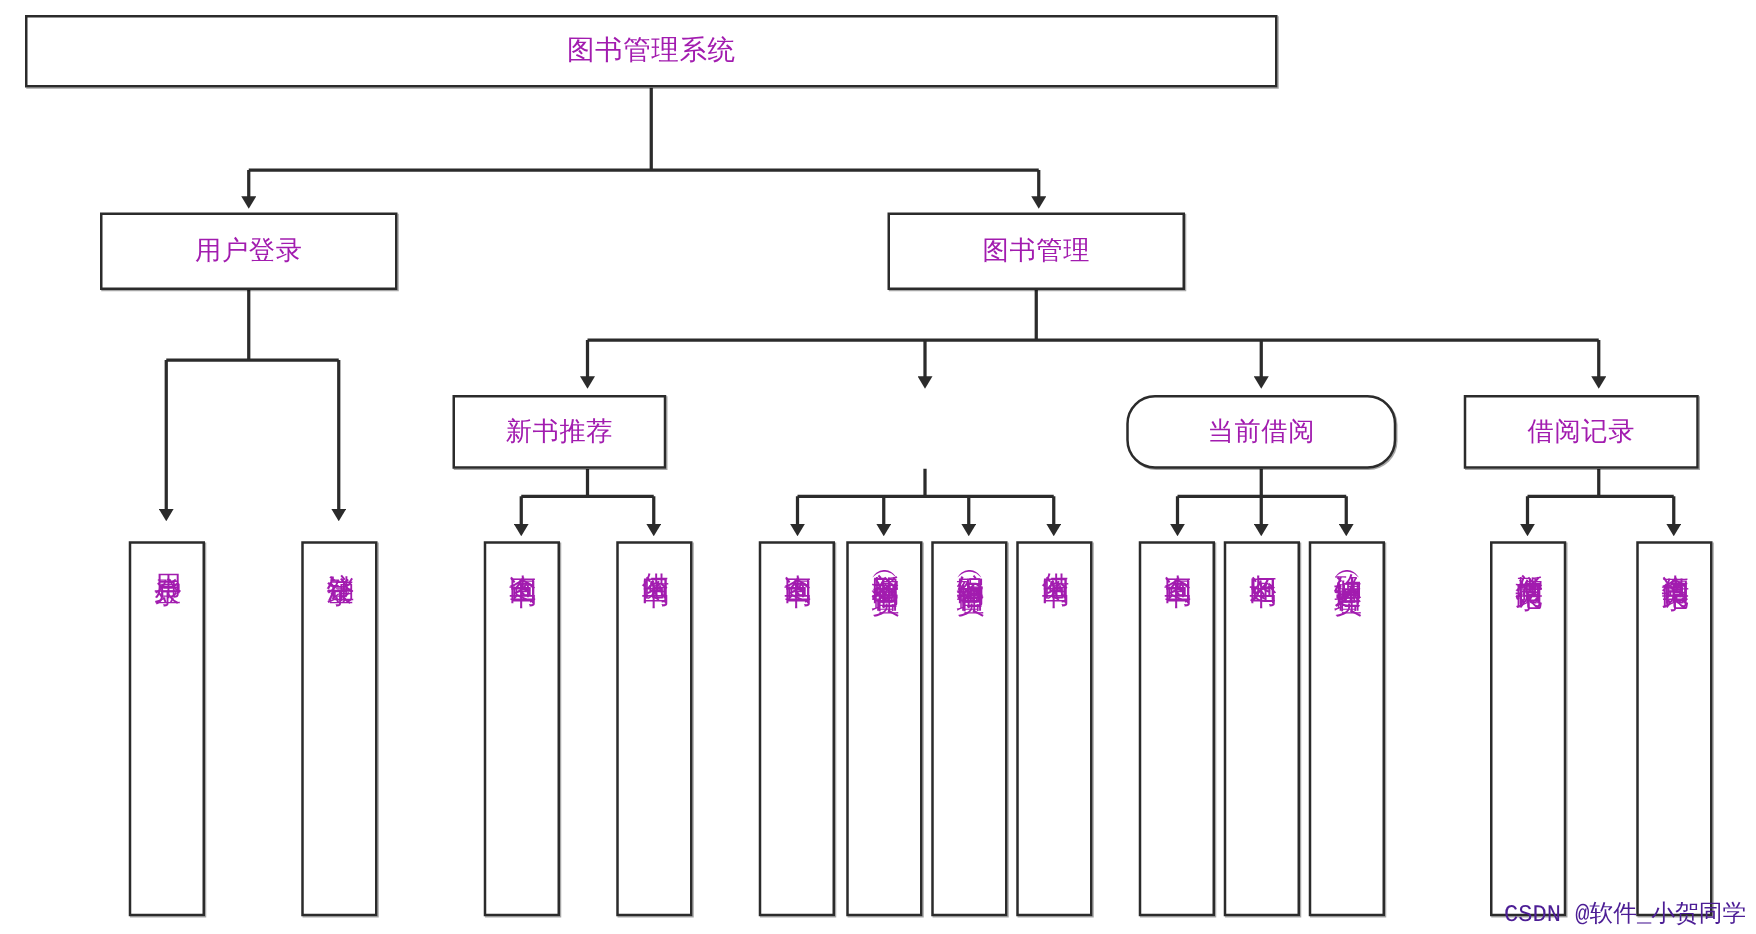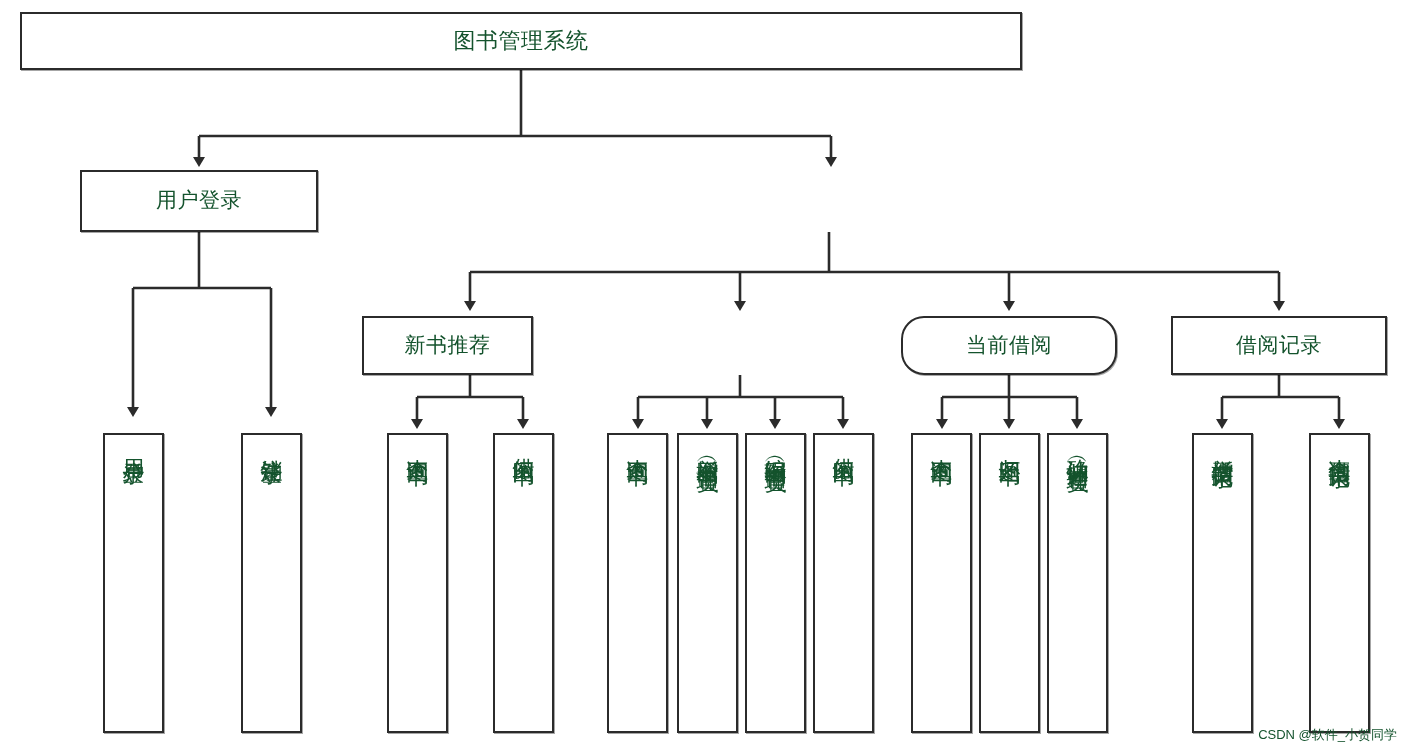--- a/index.html
+++ b/index.html
@@ -27,21 +27,21 @@
     position: absolute;
     box-sizing: border-box;
     background: #ffffff;
     border: 2.5px solid #2b2b2b;
     display: flex;
     align-items: center;
     justify-content: center;
     box-shadow: 1px 1px 0 rgba(0,0,0,0.35);
   }
   .node .label {
-    color: #14532d;
+    color: #a21caf;
     letter-spacing: 0.5px;
     white-space: nowrap;
   }
   .node.horiz .label {
     font-size: 21px;
     line-height: 1.1;
   }
   .node.root .label {
     font-size: 22px;
   }
@@ -55,24 +55,24 @@
     text-orientation: upright;
     font-size: 22px;
     line-height: 1.08;
     letter-spacing: 2px;
     white-space: nowrap;
   }
   .watermark {
     position: absolute;
     right: 8px;
     bottom: 3px;
-    font-size: 13px;
-    color: #14532d;
+    font-size: 19px;
+    color: #4c1d95;
     white-space: nowrap;
-    font-family: Liberation Sans, sans-serif;
+    font-family: Liberation Mono, monospace;
   }
 </style>
 </head>
 <body>
 
 <div id="canvas">
 
   <svg class="edges" viewBox="0 0 1405 747" xmlns="http://www.w3.org/2000/svg">
     <defs>
       <marker id="arrow" markerWidth="10" markerHeight="12" refX="1" refY="6" orient="auto" markerUnits="userSpaceOnUse">
@@ -123,28 +123,31 @@
     </g>
   </svg>
 
   <div class="node root horiz" style="left:20px; top:12px; width:1002px; height:58px;">
     <span class="label">图书管理系统</span>
   </div>
 
   <div class="node horiz" style="left:80px; top:170px; width:238px; height:62px;">
     <span class="label">用户登录</span>
   </div>
+  <div class="node horiz" style="left:710px; top:170px; width:238px; height:62px;">
+    <span class="label">图书管理</span>
+  </div>
 
   <div class="node horiz" style="left:362px; top:316px; width:171px; height:59px;">
     <span class="label">新书推荐</span>
   </div>
   <div class="node horiz" style="left:901px; top:316px; width:216px; height:59px;border-radius:23px;">
     <span class="label">当前借阅</span>
   </div>
-  <div class="node horiz" style="left:1171px; top:316px; width:216px; height:59px;">
+  <div class="node horiz" style="left:1171px; top:316px; width:188px; height:59px;">
     <span class="label">借阅记录</span>
   </div>
 
   <div class="node vert" style="left:103px; top:433px; width:61px; height:300px;">
     <span class="label">用户登录</span>
   </div>
   <div class="node vert" style="left:241px; top:433px; width:61px; height:300px;">
     <span class="label">注销登录</span>
   </div>
 

